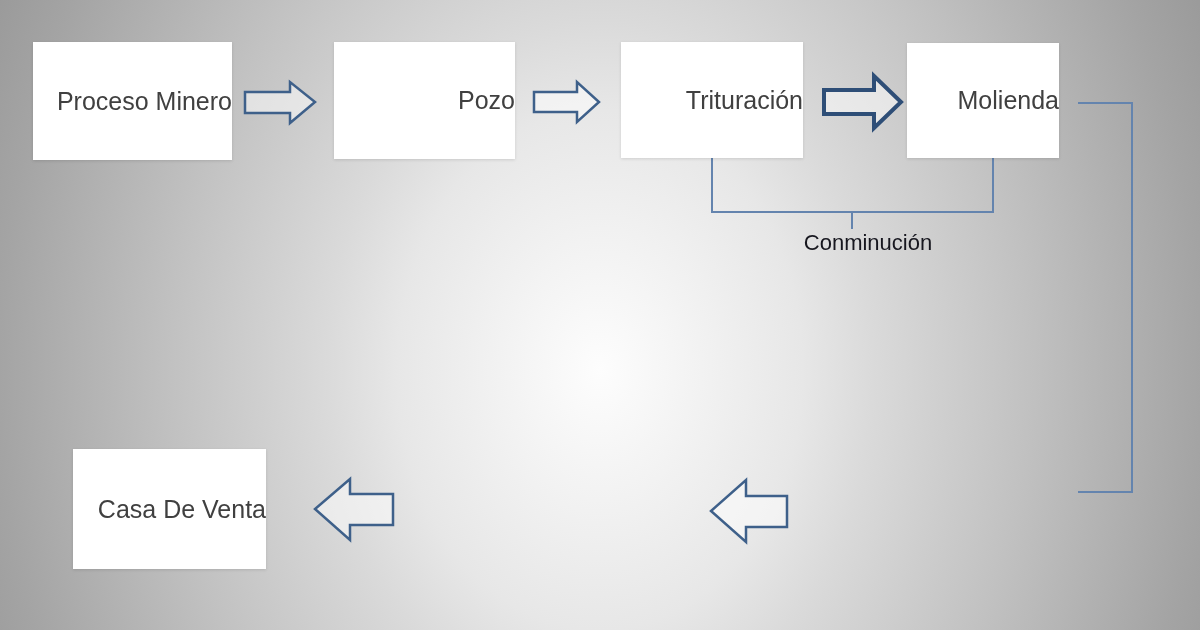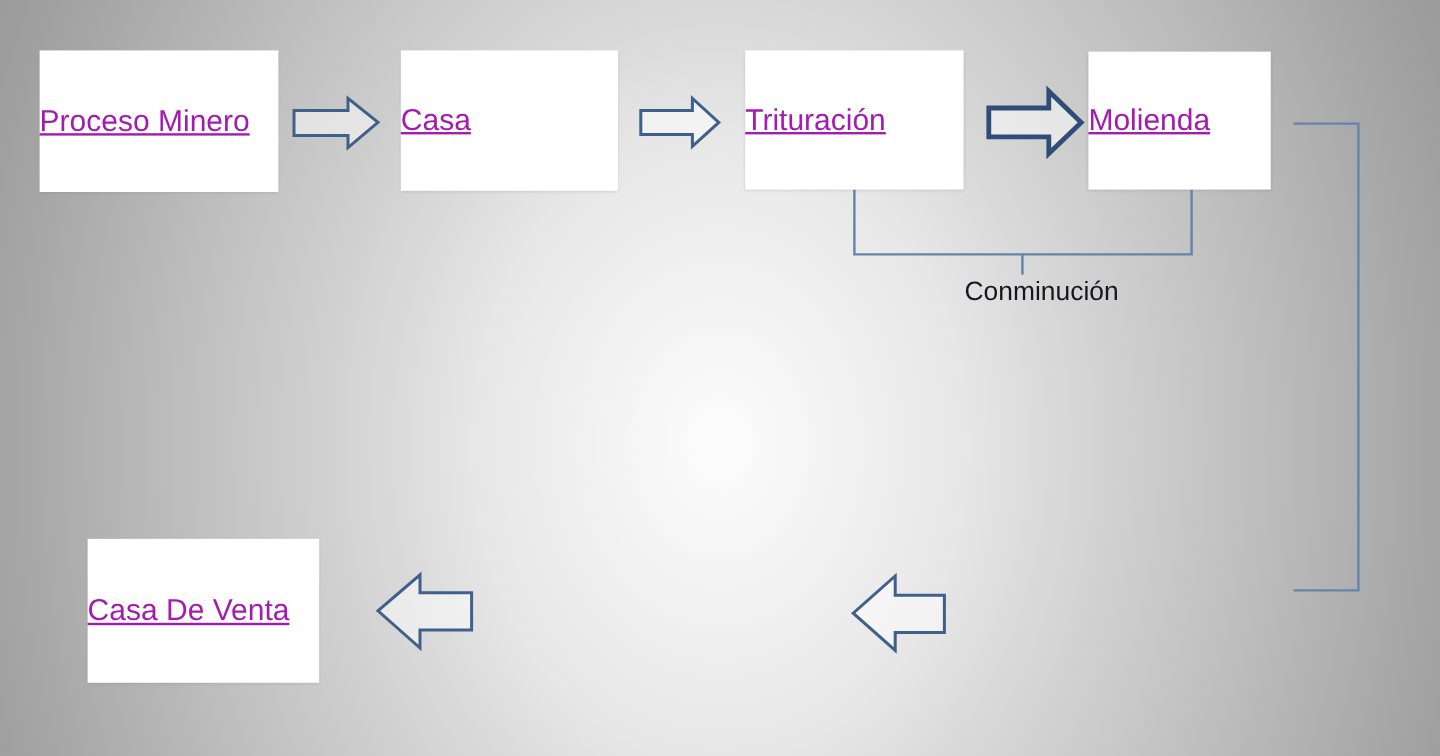--- a/index.html
+++ b/index.html
@@ -9,25 +9,24 @@
     overflow:hidden;
     font-family:"Liberation Sans", sans-serif;
     background:radial-gradient(ellipse 780px 1000px at 600px 370px,
       #fdfdfd 0%, #e7e7e7 26%, #dadada 35%, #c1c1c1 55%,
       #a4a4a4 77%, #9b9b9b 85%, #909090 100%);
   }
   #shapes{position:absolute;left:0;top:0;width:1200px;height:630px;}
   .flowbox{
     position:absolute;
     background:#ffffff;
-    display:flex;align-items:center;justify-content:flex-start;
-    font-size:25px;color:#a21caf;
+    display:flex;align-items:center;justify-content:flex-end;
+    font-size:25px;color:#404040;
     box-shadow:0 1px 3px rgba(0,0,0,0.12);
     text-align:center;
-    text-decoration:underline;
   }
   .b-proceso{left:33px;top:42px;width:199px;height:118px;}
   .b-mina{left:334px;top:42px;width:181px;height:117px;}
   .b-trituracion{left:621px;top:42px;width:182px;height:116px;}
   .b-molienda{left:907px;top:43px;width:152px;height:115px;}
   .b-pozo{left:820px;top:436px;width:258px;height:128px;}
   .b-carro{left:427px;top:435px;width:213px;height:130px;}
   .b-casa{left:73px;top:449px;width:193px;height:120px;}
   .bracket-label{
     position:absolute;left:768px;top:230px;width:200px;
@@ -52,21 +51,21 @@
 
     <path class="wire" stroke-width="2" d="M712,158 V212 H993 V158 M852,212 V229" stroke="#6484ae"></path>
 
     <path class="wire" stroke-width="2" d="M1078,103 H1132 V492 H1078" stroke="#6484ae"></path>
   </svg>
 
   <div class="flowbox b-proceso">
     <span>Proceso Minero</span>
   </div>
   <div class="flowbox b-mina">
-    <span>Casa</span>
+    <span>Pozo</span>
   </div>
   <div class="flowbox b-trituracion">
     <span>Trituración</span>
   </div>
   <div class="flowbox b-molienda">
     <span>Molienda</span>
   </div>
   <div class="flowbox b-casa">
     <span>Casa De Venta</span>
   </div>

